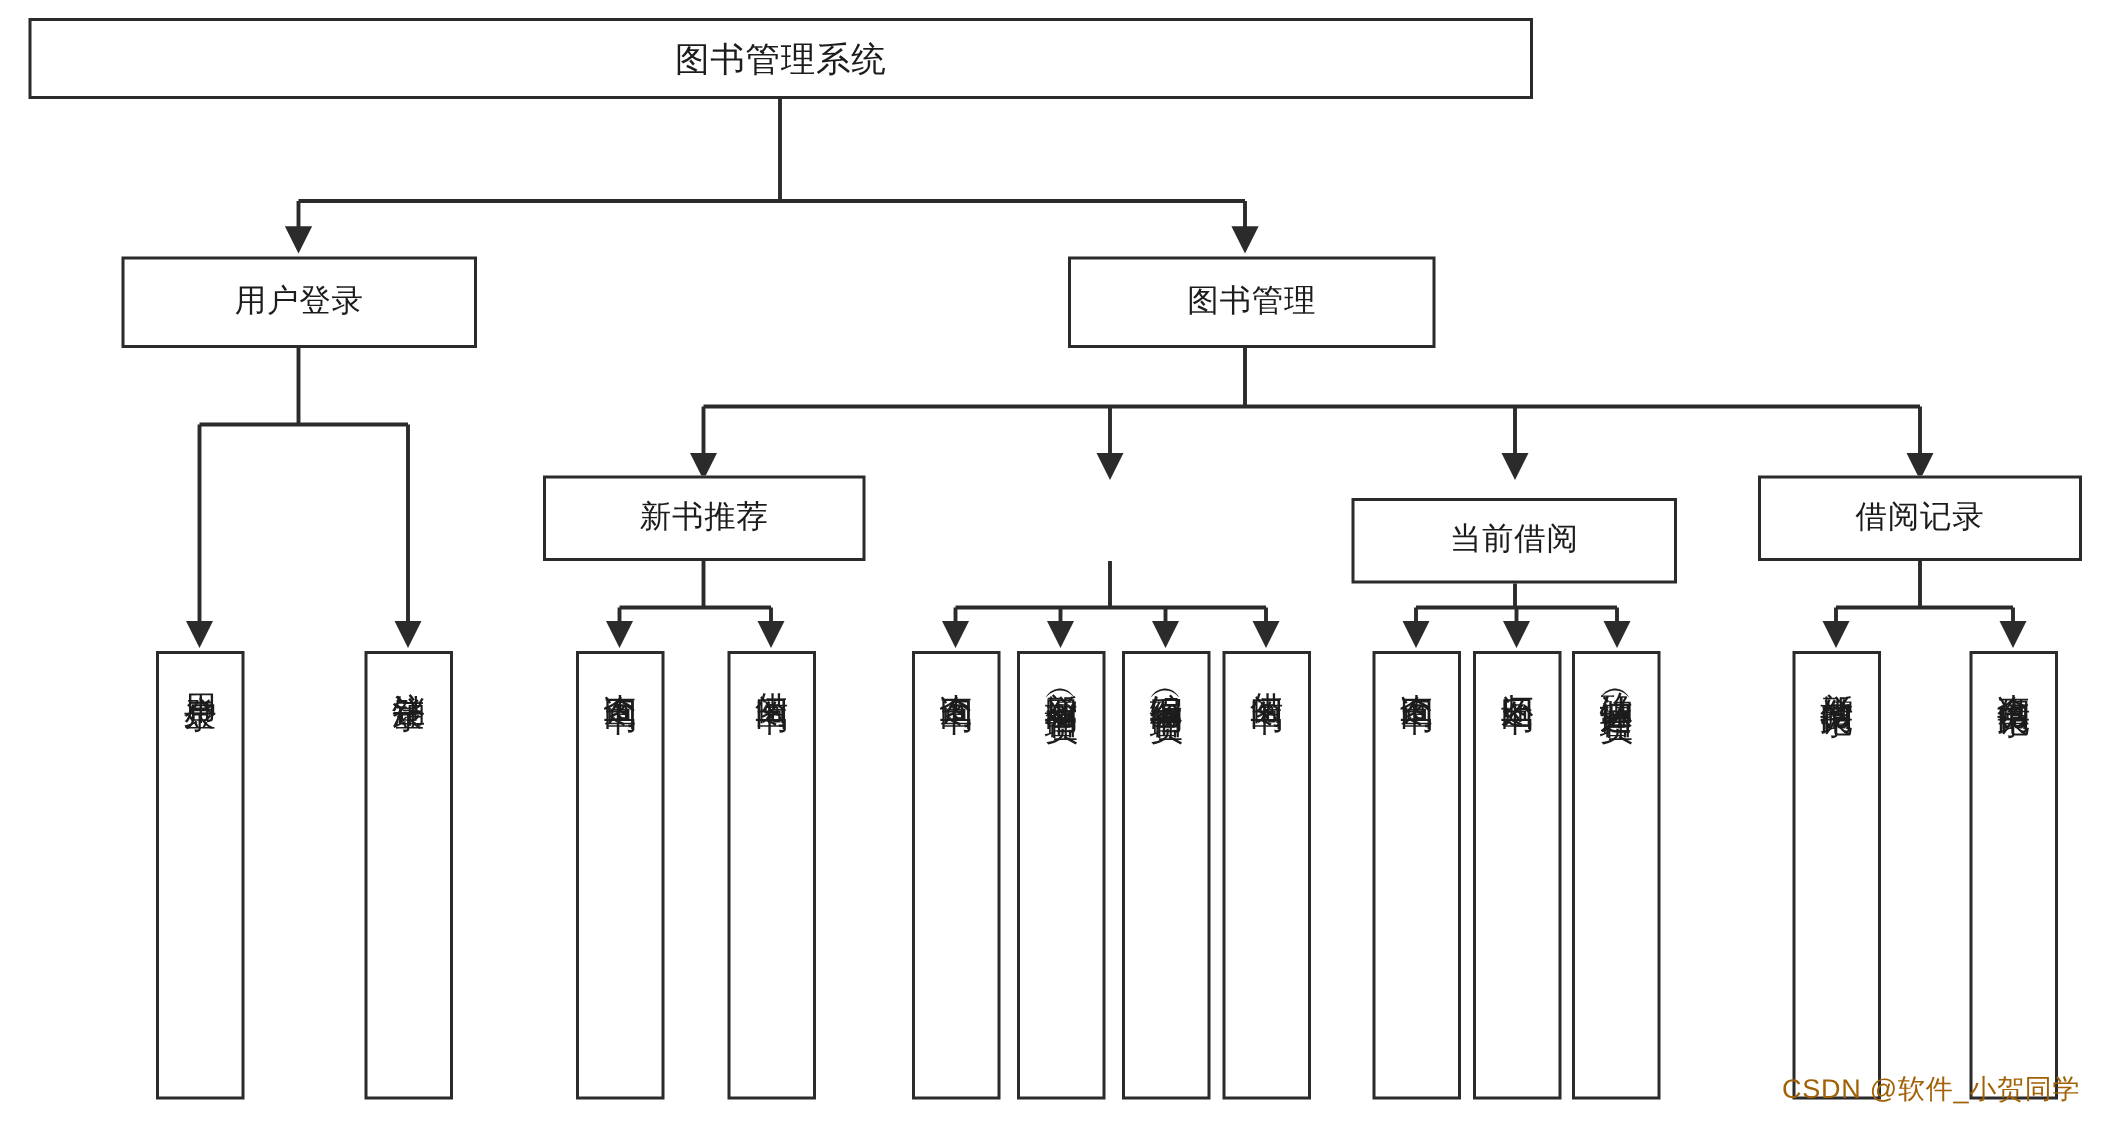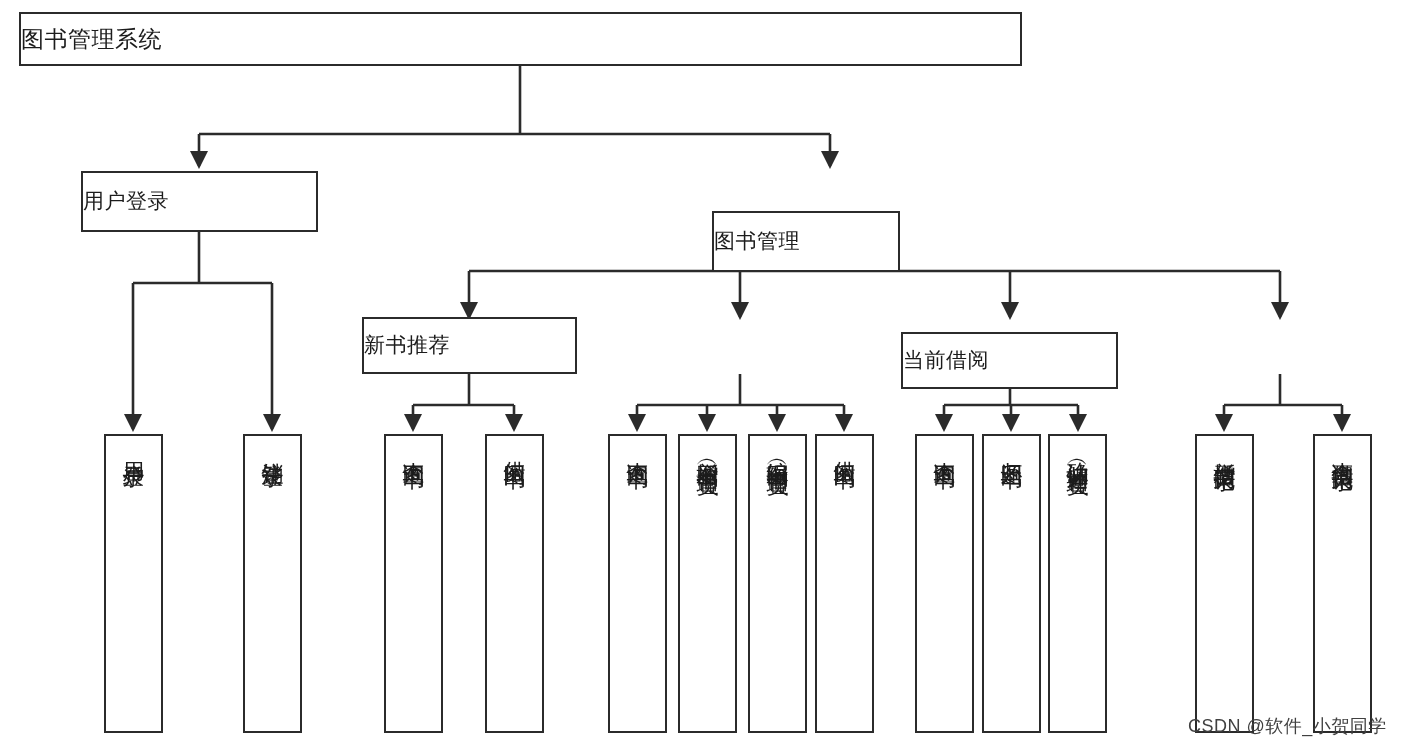--- a/index.html
+++ b/index.html
@@ -26,21 +26,21 @@
     height: 747px;
     pointer-events: none;
   }
   .node {
     position: absolute;
     box-sizing: border-box;
     background: #ffffff;
     border: 2px solid #2b2b2b;
     display: flex;
     align-items: center;
-    justify-content: flex-start;
+    justify-content: center;
     z-index: 3;
   }
   .node-label {
     font-size: 21px;
     line-height: 1.15;
     letter-spacing: 0.5px;
     color: #1c1c1c;
     white-space: nowrap;
   }
   .node.leaf .node-label {
@@ -56,21 +56,21 @@
     align-items: flex-start;
     justify-content: center;
     padding-top: 8px;
   }
   #root-node .node-label {
     font-size: 23px;
   }
   .watermark {
     position: absolute;
     font-size: 18px;
-    color: #404040;
+    color: #a16207;
     letter-spacing: 0.5px;
     z-index: 5;
     white-space: nowrap;
     user-select: none;
   }
 </style>
 </head>
 <body>
 
 <div id="canvas">
@@ -126,29 +126,32 @@
     </g>
   </svg>
 
   <div class="node" id="root-node" style="left:19px; top:12px; width:1003px; height:54px;">
     <span class="node-label">图书管理系统</span>
   </div>
 
   <div class="node" style="left:81px; top:171px; width:237px; height:61px;">
     <span class="node-label">用户登录</span>
   </div>
-  <div class="node" style="left:712px; top:171px; width:188px; height:61px;margin-top:40px;">
+  <div class="node" style="left:712px; top:171px; width:245px; height:61px;">
     <span class="node-label">图书管理</span>
   </div>
 
   <div class="node" style="left:362px; top:317px; width:215px; height:57px;">
     <span class="node-label">新书推荐</span>
   </div>
   <div class="node" style="left:901px; top:317px; width:217px; height:57px;margin-top:15px;">
     <span class="node-label">当前借阅</span>
+  </div>
+  <div class="node" style="left:1172px; top:317px; width:216px; height:57px;">
+    <span class="node-label">借阅记录</span>
   </div>
 
   <div class="node leaf" style="left:104px; top:434px; width:59px; height:299px;">
     <span class="node-label">用户登录</span>
   </div>
   <div class="node leaf" style="left:243px; top:434px; width:59px; height:299px;">
     <span class="node-label">注销登录</span>
   </div>
 
   <div class="node leaf" style="left:384px; top:434px; width:59px; height:299px;">

